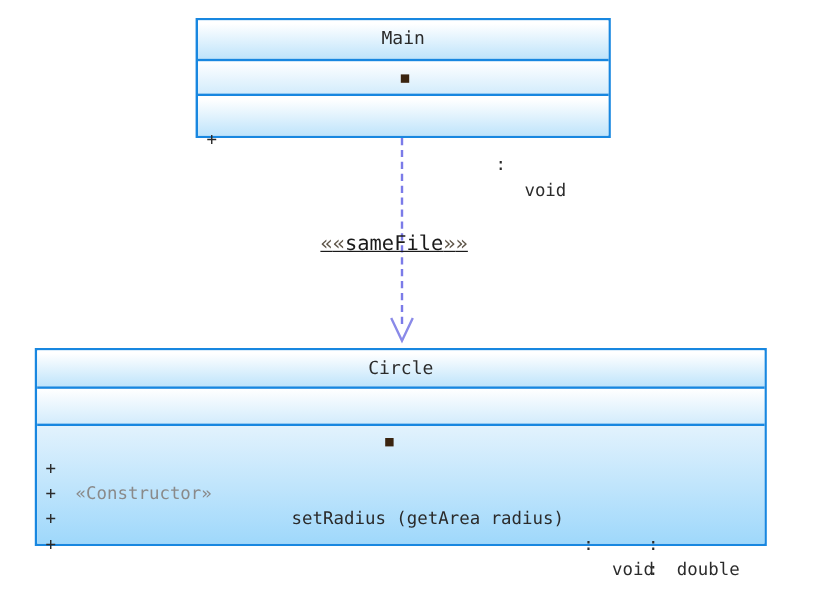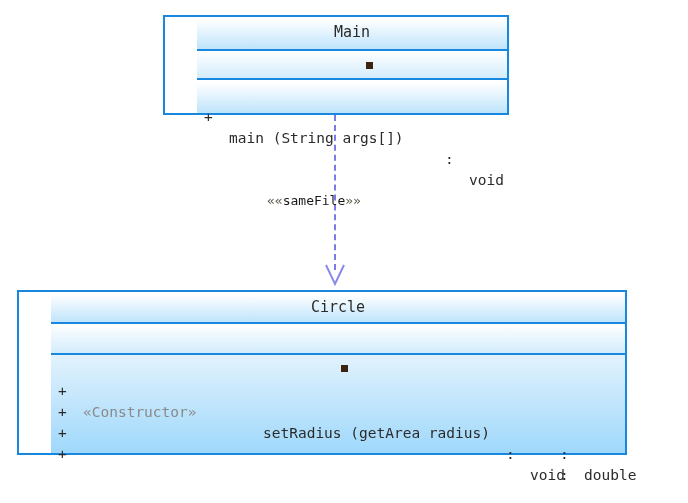--- a/index.html
+++ b/index.html
@@ -19,21 +19,20 @@
   .umlbox {
     position: absolute;
     box-sizing: border-box;
     border: 2px solid var(--edge, #1887e0);
     background: #ffffff;
   }
   .compartment {
     box-sizing: border-box;
     position: relative;
     background: linear-gradient(to bottom, #ffffff 0%, #ffffff 8%, #bfe4fb 100%);
-    margin-left: 32px;
   }
   .compartment + .compartment {
     border-top: 2px solid var(--edge, #1887e0);
   }
   
   .compartment.deep {
     background: linear-gradient(to bottom, #e2f2fd 0%, #9fd8fb 100%);
   }
   .compartment.mid {
     background: linear-gradient(to bottom, #ffffff 0%, #d3ecfc 100%);
@@ -73,58 +72,58 @@
 
   
   .conn-line {
     position: absolute;
     width: 0;
     border-left: 2px dashed #7b7be8;
   }
   .conn-label {
     position: absolute;
     white-space: pre;
-    font-size: 13px;
+    font-size: 17px;
     color: #1a1a1a;
+    text-decoration: underline;
   }
   .guil { color: #5e5548; }
   .arrow-svg { position: absolute; }
 </style>
 </head>
 <body>
 
 <div class="umlbox" style="left:163px; top:15px; width:346px; height:100px;">
 
   <div class="compartment" style="height:32px;">
     <div class="cls-name">Main</div>
   </div>
 
   <div class="compartment mid" style="height:29px;">
     <span class="marker" style="left:169px; top:11px;"></span>
   </div>
 
   <div class="compartment" style="height:35px; padding-top:6px;">
     <div class="row">
       <span class="vis">+</span>
-      <span class="mname" style="left:32px;">main (String args[])</span>
       <span class="rtype" style="left:248px;">:</span>
       <span class="rtype" style="left:272px;">void</span>
     </div>
   </div>
 </div>
 
 <div class="conn-line" style="left:334px; top:115px; height:155px;"></div>
 
 <svg class="arrow-svg" width="26" height="24" style="left:322px; top:263px;" viewBox="0 0 26 24">
   <polyline points="4,2 13,21 22,2" fill="none" stroke="#8a8ae8" stroke-width="2"></polyline>
 </svg>
 
 <div class="conn-label" style="left:267px; top:193px;"><span class="guil">«</span><span class="guil">«</span><span>sameFile</span><span class="guil">»</span><span class="guil">»</span></div>
 
-<div class="umlbox" style="left:17px; top:290px; width:610px; height:165px;">
+<div class="umlbox" style="left:29px; top:290px; width:610px; height:165px;">
 
   <div class="compartment" style="height:30px;">
     <div class="cls-name">Circle</div>
   </div>
 
   <div class="compartment mid" style="height:31px; padding-top:5px;">
     <div class="row">
       <span class="vis">-</span>
       <span class="mname" style="left:32px;">radius : double</span>
     </div>

